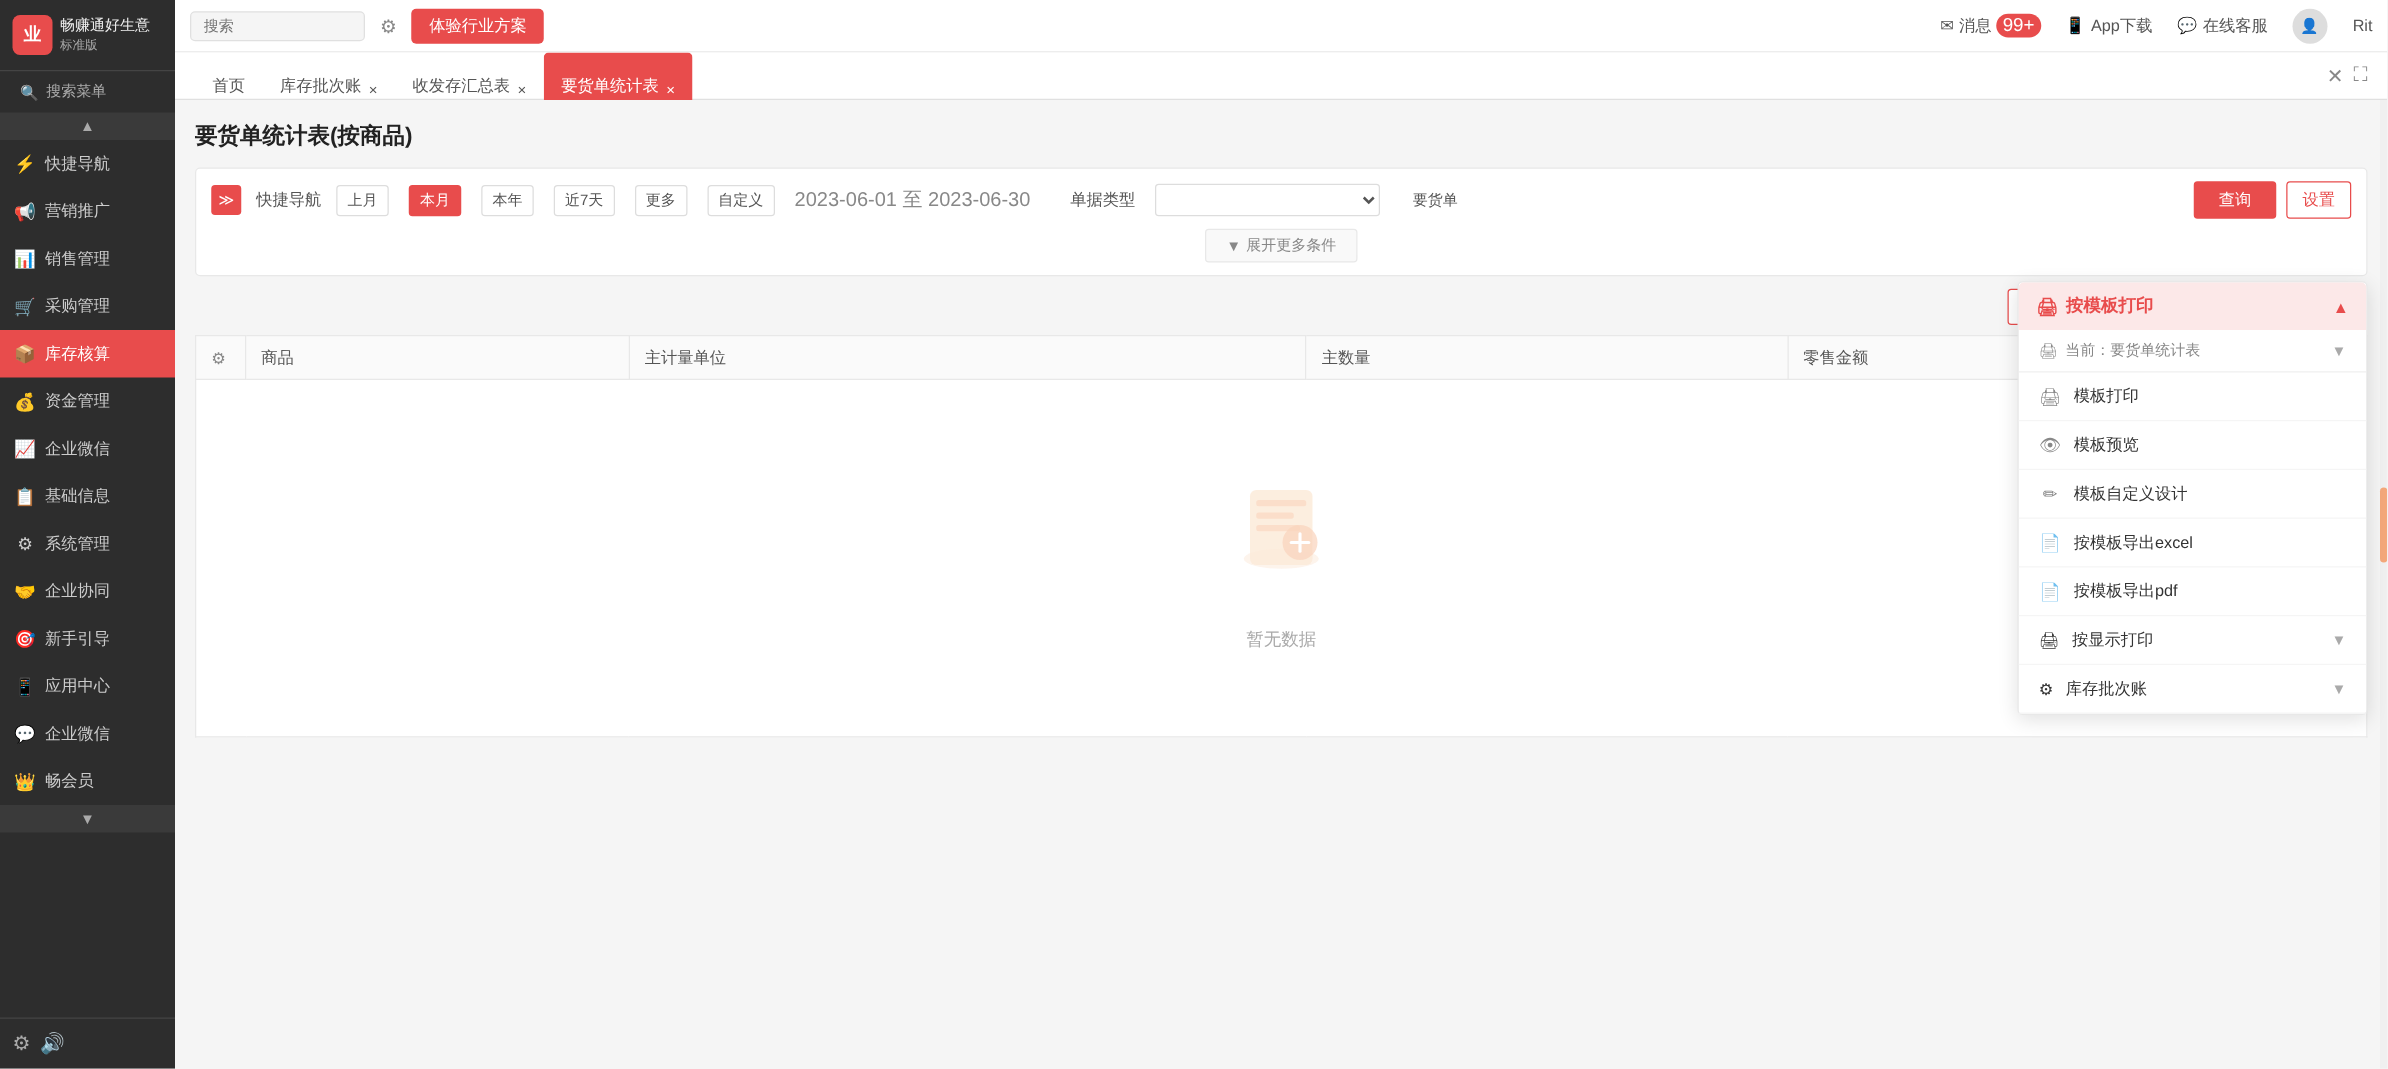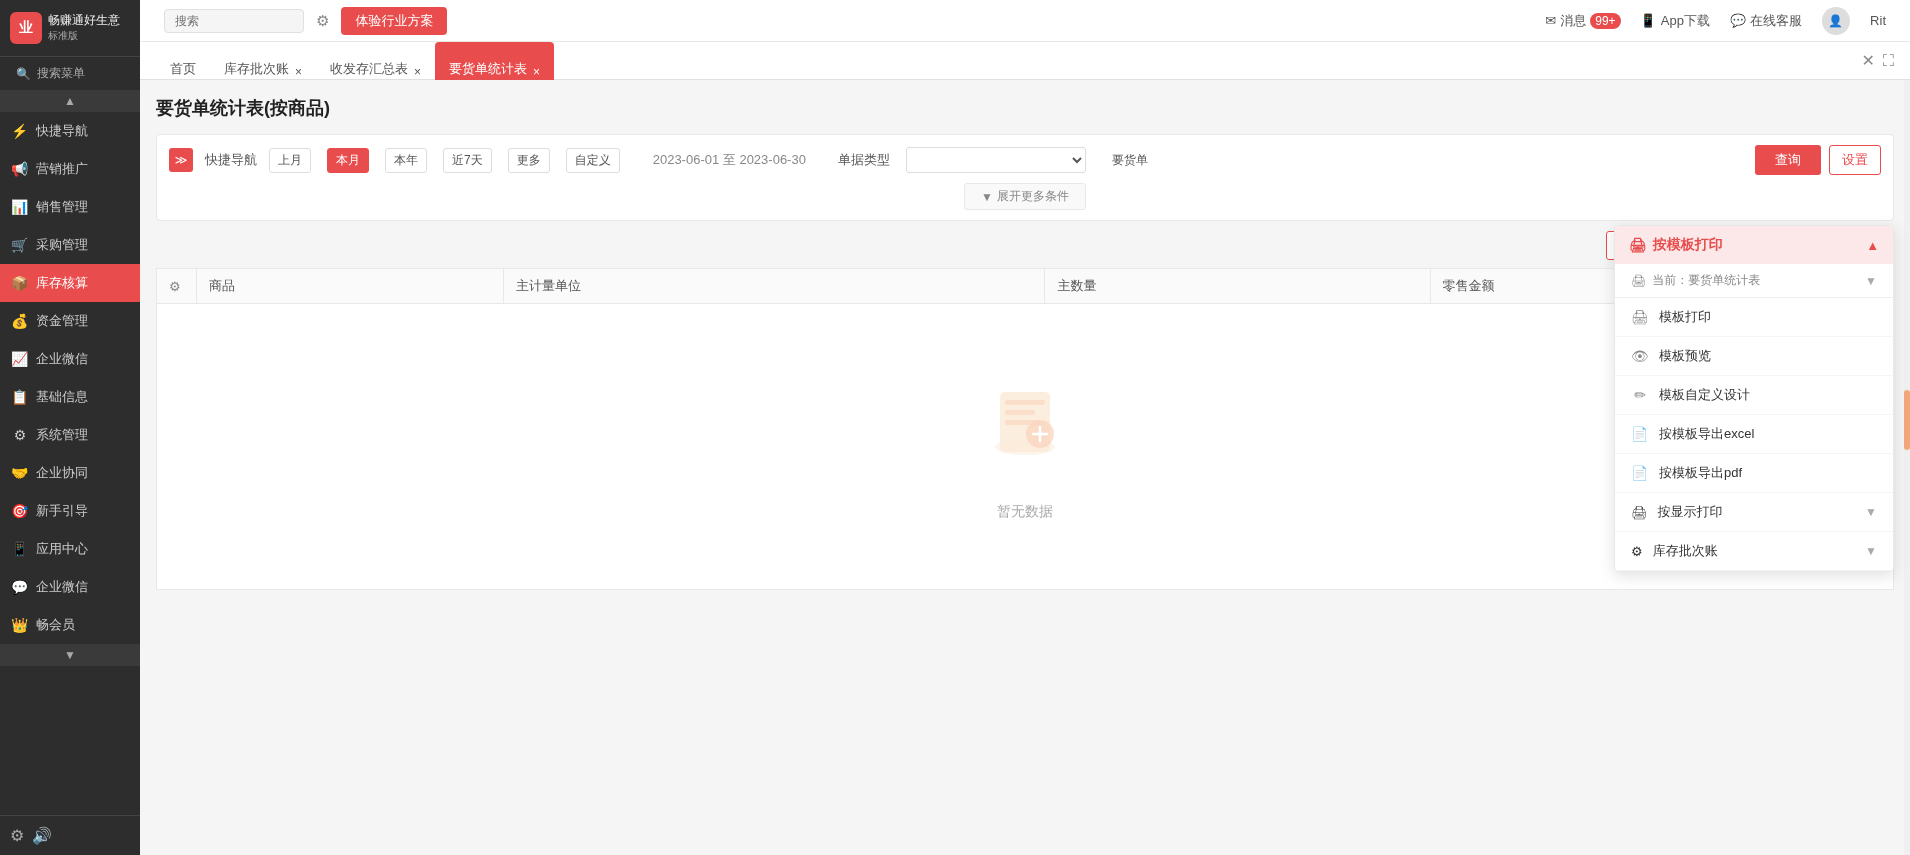--- a/index.html
+++ b/index.html
@@ -79,21 +79,21 @@
       flex-direction: column;
       overflow: hidden;
     }
 
     
     .topbar {
       background: #fff;
       border-bottom: 1px solid #e8e8e8;
       display: flex;
       align-items: center;
-      padding: 0 24px;
+      padding: 0 12px;
       height: 42px;
       flex-shrink: 0;
       gap: 12px;
     }
     .topbar-search {
       background: #f5f5f5;
       border: 1px solid #e0e0e0;
       border-radius: 4px;
       padding: 4px 10px;
       font-size: 12px;
@@ -120,21 +120,21 @@
       display: flex;
       align-items: center;
       gap: 4px;
       color: #555;
       font-size: 13px;
       cursor: pointer;
     }
     .badge {
       background: #e84c4c;
       color: white;
-      font-size: 12px;
+      font-size: 15px;
       border-radius: 10px;
       padding: 1px 5px;
     }
     .avatar {
       width: 28px;
       height: 28px;
       border-radius: 50%;
       background: #ddd;
       display: flex;
       align-items: center;
@@ -244,21 +244,21 @@
       background: #fff;
       font-size: 12px;
       cursor: pointer;
       color: #555;
     }
     .date-btn.active {
       background: #e84c4c;
       color: white;
       border-color: #e84c4c;
     }
-    .filter-date-range { font-size: 13px; color: #888; margin-left: 21px; text-align: right; }
+    .filter-date-range { font-size: 16px; color: #888; margin-left: 4px; text-align: right; }
     .filter-select {
       display: flex;
       align-items: center;
       gap: 16px;
     }
     .filter-select select {
       border: 1px solid #ddd;
       border-radius: 3px;
       padding: 4px 20px 4px 8px;
       font-size: 12px;

